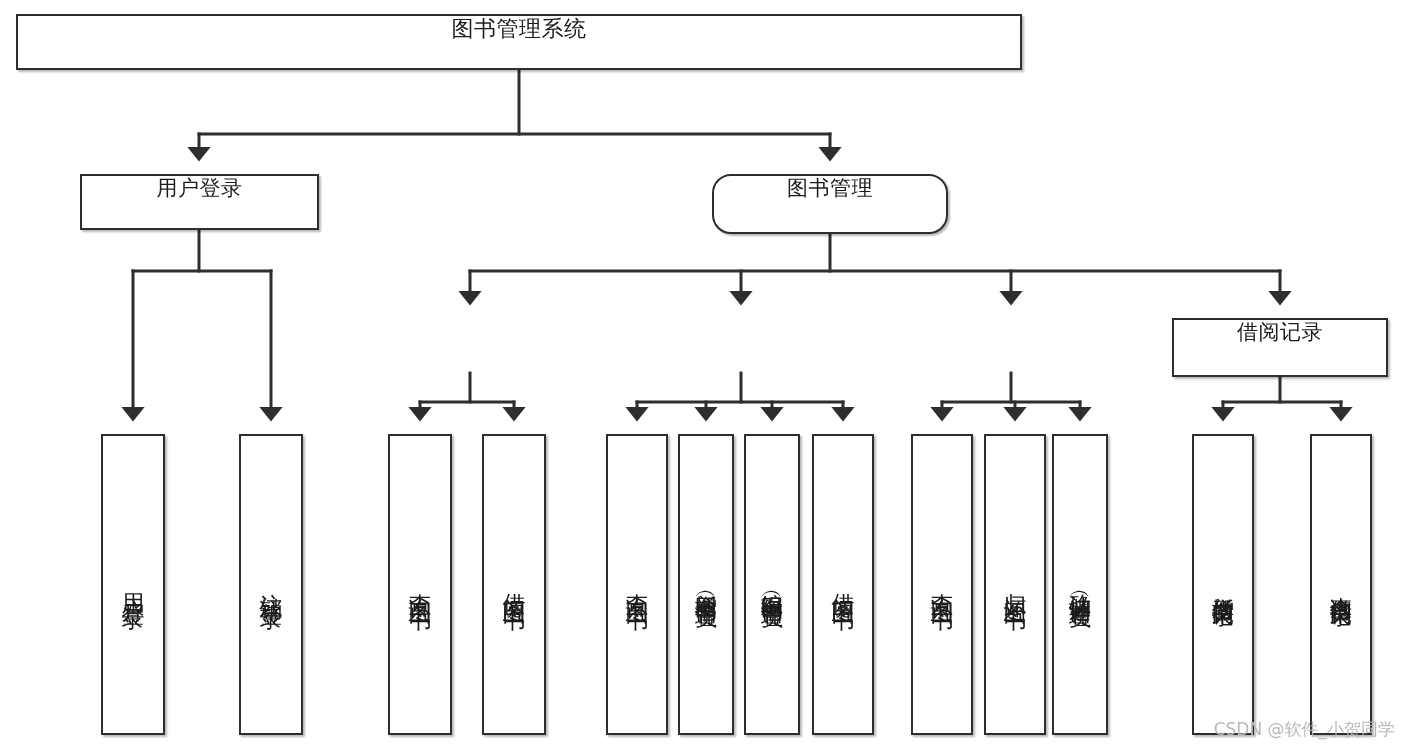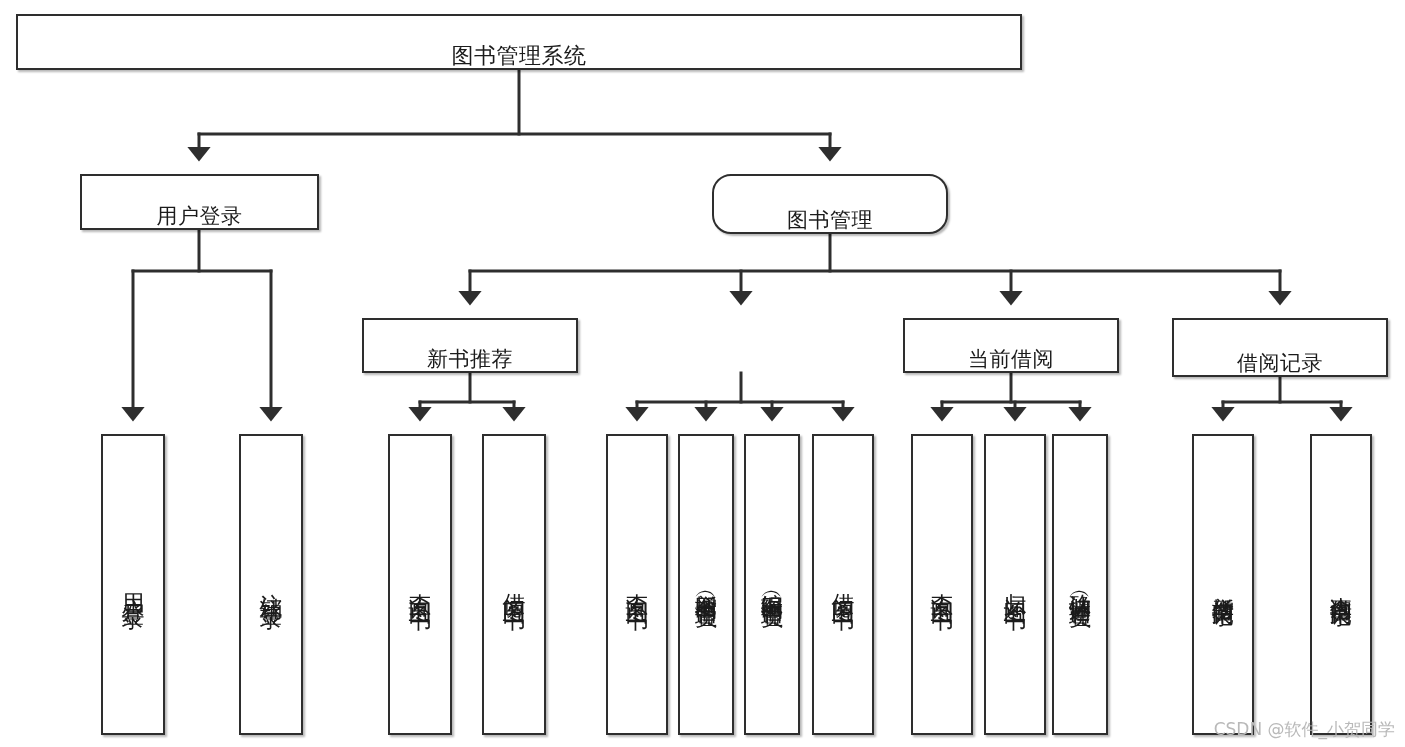--- a/index.html
+++ b/index.html
@@ -26,21 +26,21 @@
     height: 747px;
     pointer-events: none;
   }
   .node {
     position: absolute;
     box-sizing: border-box;
     background: #ffffff;
     border: 2px solid #2e2e2e;
     box-shadow: 2px 2px 2px rgba(0,0,0,0.28);
     display: flex;
-    align-items: flex-end;
+    align-items: flex-start;
     justify-content: center;
     z-index: 2;
   }
   .node .label {
     color: #1b1b1b;
     letter-spacing: 0.5px;
     text-align: center;
     line-height: 1.15;
     white-space: nowrap;
   }
@@ -138,26 +138,20 @@
     <span class="label">图书管理系统</span>
   </div>
 
   <div class="node horiz" style="left:80px; top:174px; width:239px; height:56px;">
     <span class="label">用户登录</span>
   </div>
   <div class="node horiz" style="left:712px; top:174px; width:236px; height:60px;border-radius:19px;">
     <span class="label">图书管理</span>
   </div>
 
-  <div class="node horiz" style="left:362px; top:318px; width:216px; height:55px;">
-    <span class="label">新书推荐</span>
-  </div>
-  <div class="node horiz" style="left:903px; top:318px; width:216px; height:55px;">
-    <span class="label">当前借阅</span>
-  </div>
   <div class="node horiz" style="left:1172px; top:318px; width:216px; height:59px;">
     <span class="label">借阅记录</span>
   </div>
 
   <div class="node vert" style="left:101px; top:434px; width:64px; height:301px;">
     <span class="label">用户登录</span>
   </div>
   <div class="node vert" style="left:239px; top:434px; width:64px; height:301px;">
     <span class="label">注销登录</span>
   </div>

